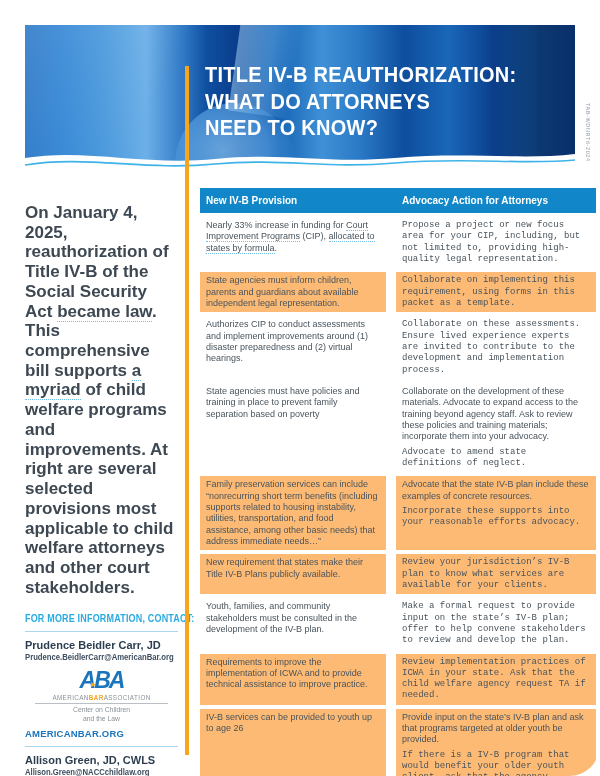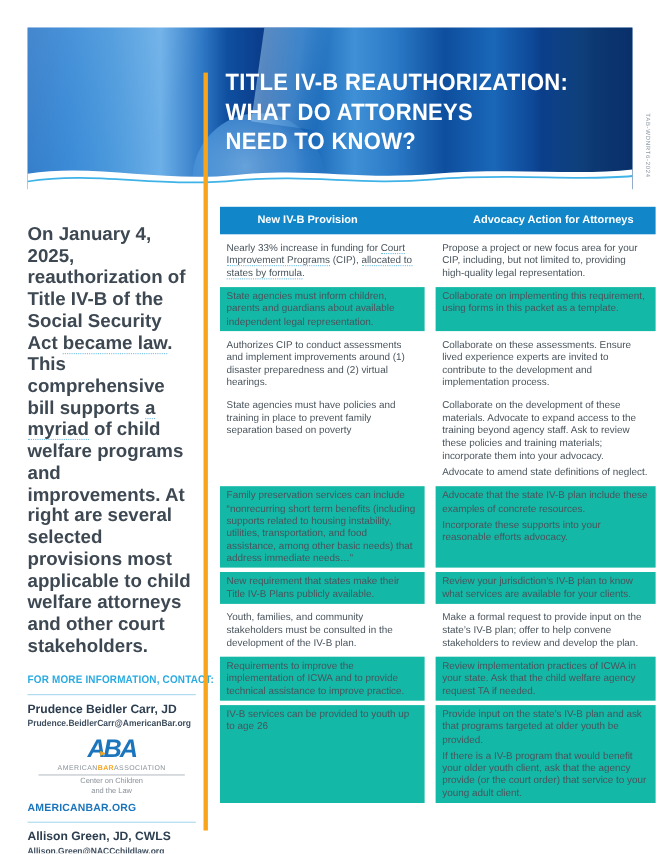--- a/index.html
+++ b/index.html
@@ -59,30 +59,30 @@
   .ylc-logo{display:flex;align-items:center;margin:8px 0 4px 0;position:relative;}
   .ylc-mark{position:relative;width:24px;height:24px;flex:0 0 24px;}
   .ylc-mark .s1{position:absolute;left:0;top:6px;font-size:16px;color:#E94F4E;transform:rotate(12deg);}
   .ylc-mark .s2{position:absolute;left:13px;top:-2px;font-size:9px;color:#E94F4E;transform:rotate(-15deg);}
   .ylc-mark .s3{position:absolute;left:-4px;top:-3px;font-size:8px;color:#ef7b6d;transform:rotate(30deg);}
   .ylc-text{font-size:12.5px;font-weight:800;color:#27356A;letter-spacing:.2px;margin-left:3px;}
   .ylc-dots{position:absolute;left:58px;top:-7px;font-size:7px;color:#E94F4E;letter-spacing:14px;}
 
   
   .tbl{position:absolute;left:200px;top:188px;width:396px;}
-  .t-head{display:flex;background:#1187C9;color:#fff;font-weight:800;font-size:10px;padding-left:28px;}
+  .t-head{display:flex;background:#1187C9;color:#fff;font-weight:800;font-size:10px;}
   .t-head .h1{width:196px;box-sizing:border-box;padding:7px 6px;}
   .t-head .h2{flex:1;padding:7px 6px;}
   .t-row{display:flex;margin-top:4px;}
   .cell{box-sizing:border-box;padding:3px 6px;font-size:9px;line-height:1.26;color:#49545C;}
   .cell.l{width:186px;margin-right:10px;}
   .cell.r{flex:1;}
-  .t-row.shaded .cell{background:#14b8a6;}
+  .t-row.shaded .cell{background:#fdba74;}
   .cell p{margin:0 0 4px 0;}
-  .cell p:last-child{margin-bottom:0;}
+  .cell p:last-child{margin-bottom:0;font-family:Liberation Mono, monospace;}
 </style>
 </head>
 <body>
 
 <div class="page">
 
   <div class="hero">
     <div class="glow"></div>
     <div class="volute"></div>
     <div class="cap"></div>

